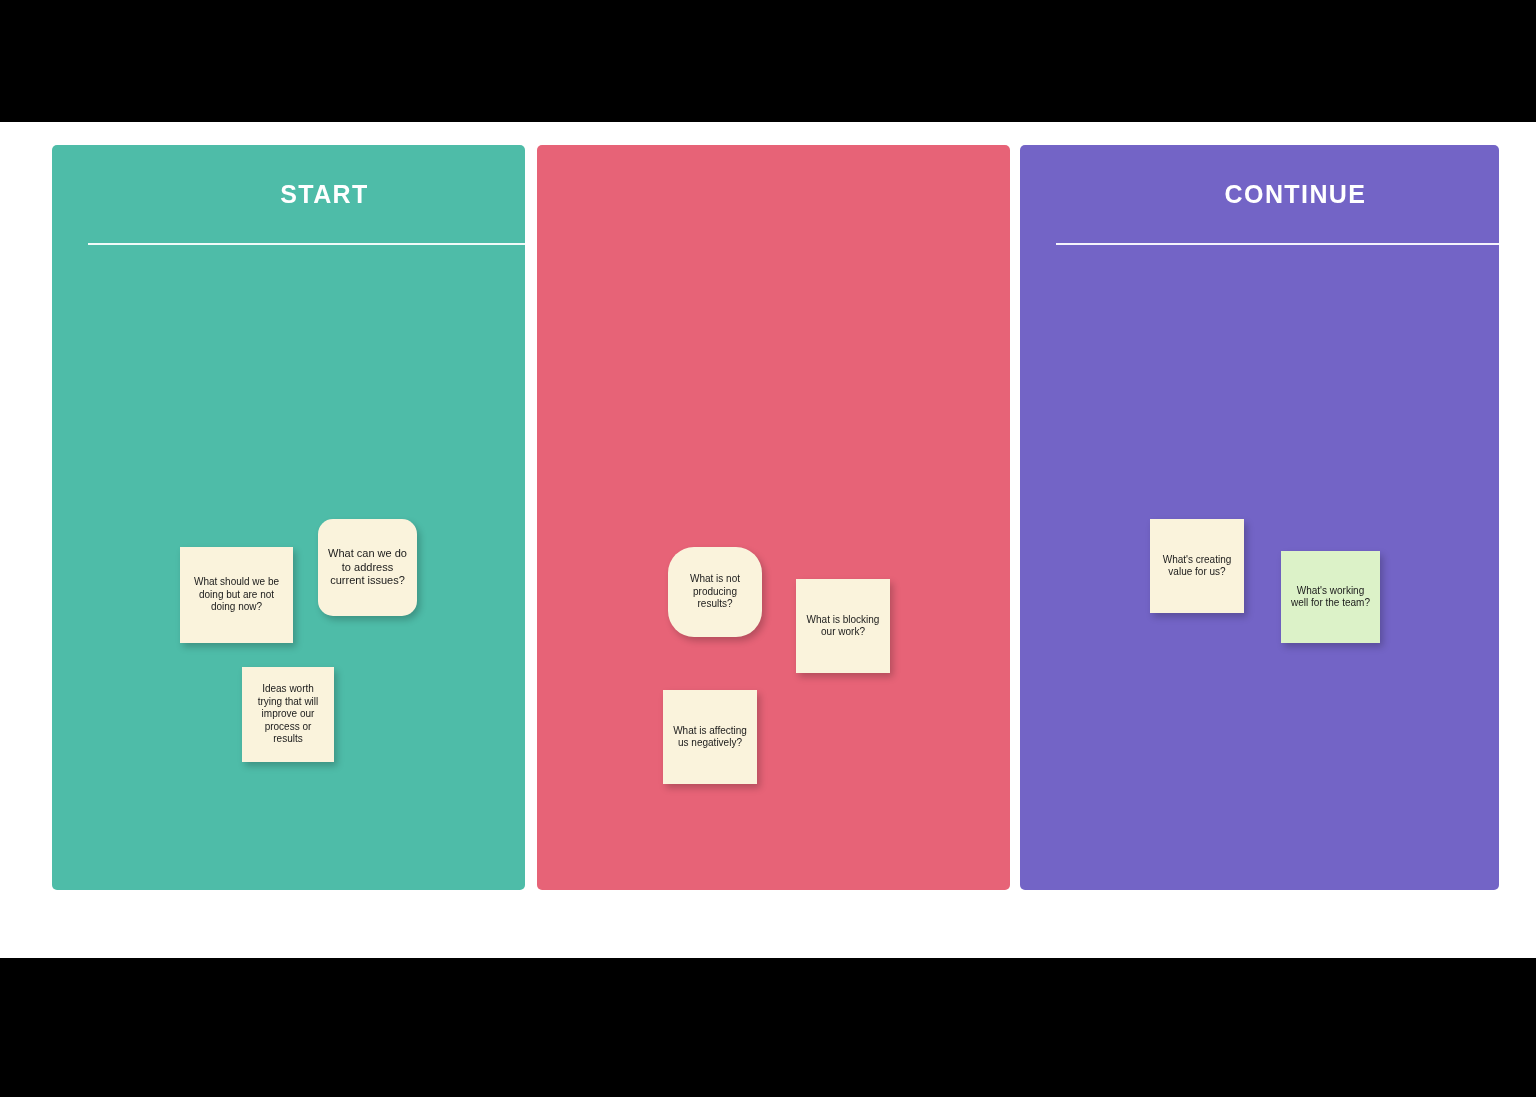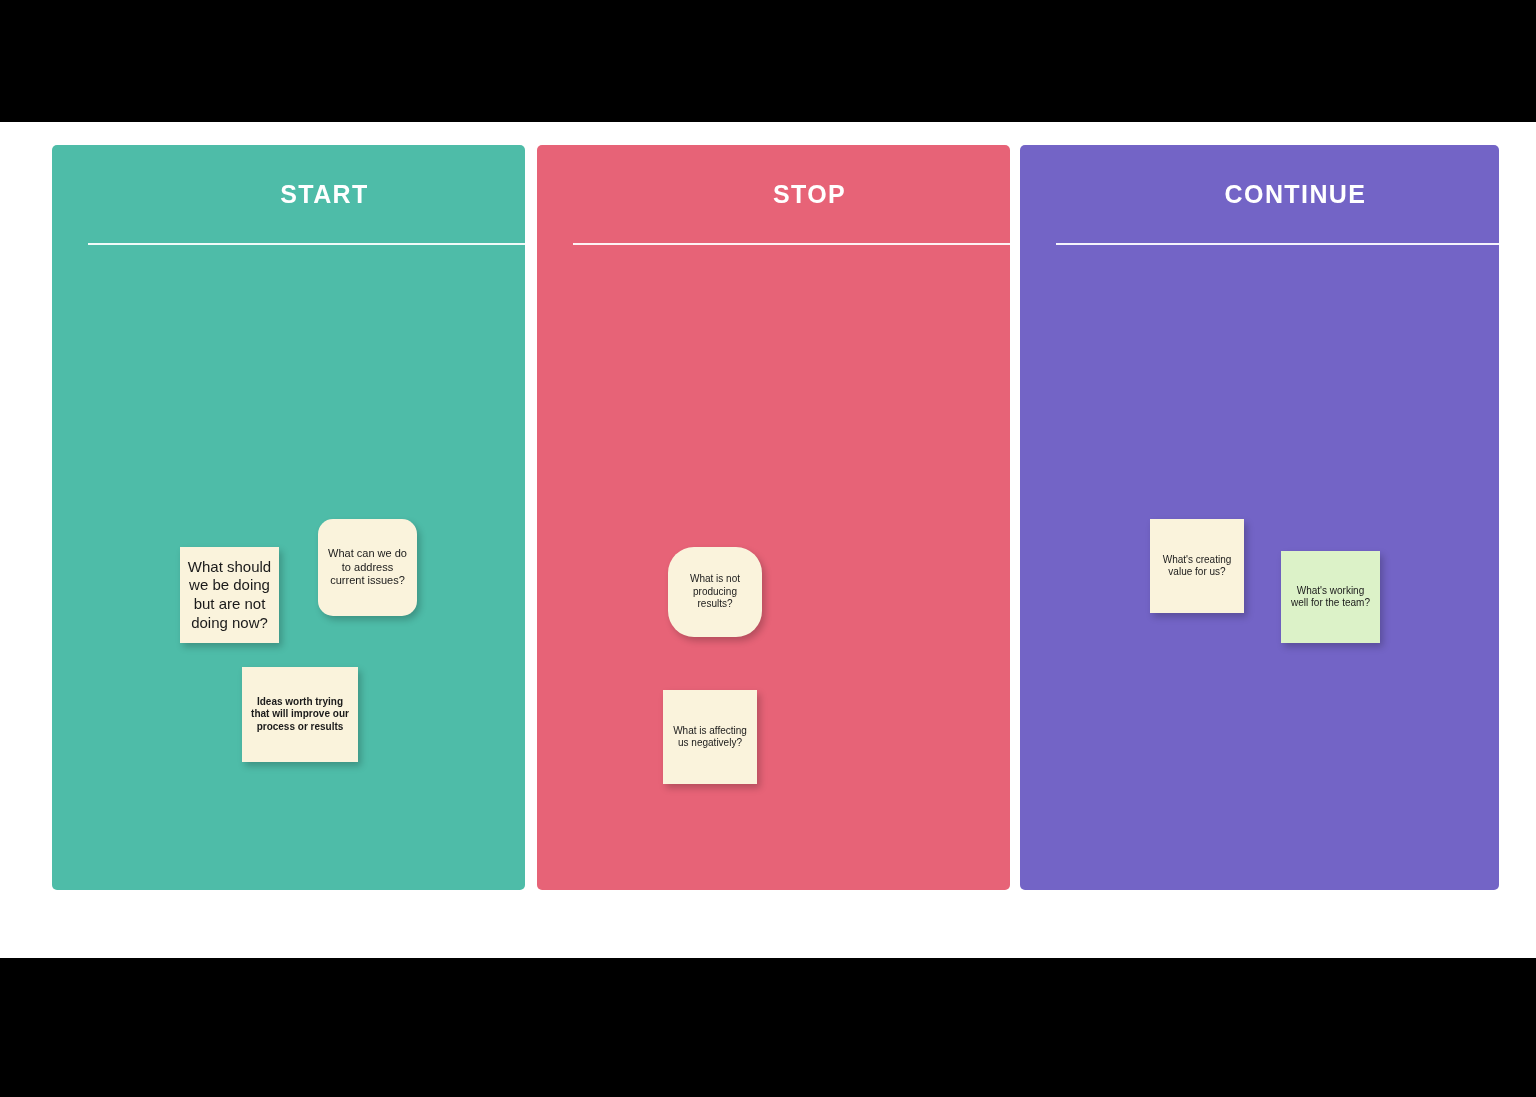--- a/index.html
+++ b/index.html
@@ -121,39 +121,39 @@
   <div class="letterbox" id="letterbox-top"></div>
 
   <div id="canvas">
     <div id="board">
 
       <div class="column col-start">
         <div class="column-header">
           <span class="column-header-title">START</span>
         </div>
         <div class="column-body">
-          <div class="note note-cream" style="left:128px; top:300px; width:99px; height:96px; font-size:15px;">
+          <div class="note note-cream" style="left:128px; top:300px; width:113px; height:96px; font-size:10px;">
             <span class="note-text">What should we be doing but are not doing now?</span>
           </div>
           <div class="note note-cream" style="left:266px; top:272px; width:99px; height:97px; font-size:11px;border-radius:15px;">
             <span class="note-text">What can we do to address current issues?</span>
           </div>
-          <div class="note note-cream" style="left:190px; top:420px; width:116px; height:95px; font-size:10px;font-weight:bold;">
+          <div class="note note-cream" style="left:190px; top:420px; width:92px; height:95px; font-size:10px;">
             <span class="note-text">Ideas worth trying that will improve our process or results</span>
           </div>
         </div>
       </div>
 
       <div class="column col-stop">
-        <div class="column-header">
-          <span class="column-header-title">STOP</span>
-        </div>
         <div class="column-body">
           <div class="note note-cream" style="left:131px; top:300px; width:94px; height:90px; font-size:10px;border-radius:26px;">
             <span class="note-text">What is not producing results?</span>
+          </div>
+          <div class="note note-cream" style="left:259px; top:332px; width:94px; height:94px; font-size:10px;">
+            <span class="note-text">What is blocking our work?</span>
           </div>
           <div class="note note-cream" style="left:126px; top:443px; width:94px; height:94px; font-size:10px;justify-content:flex-end;">
             <span class="note-text">What is affecting us negatively?</span>
           </div>
         </div>
       </div>
 
       <div class="column col-continue">
         <div class="column-header">
           <span class="column-header-title">CONTINUE</span>

